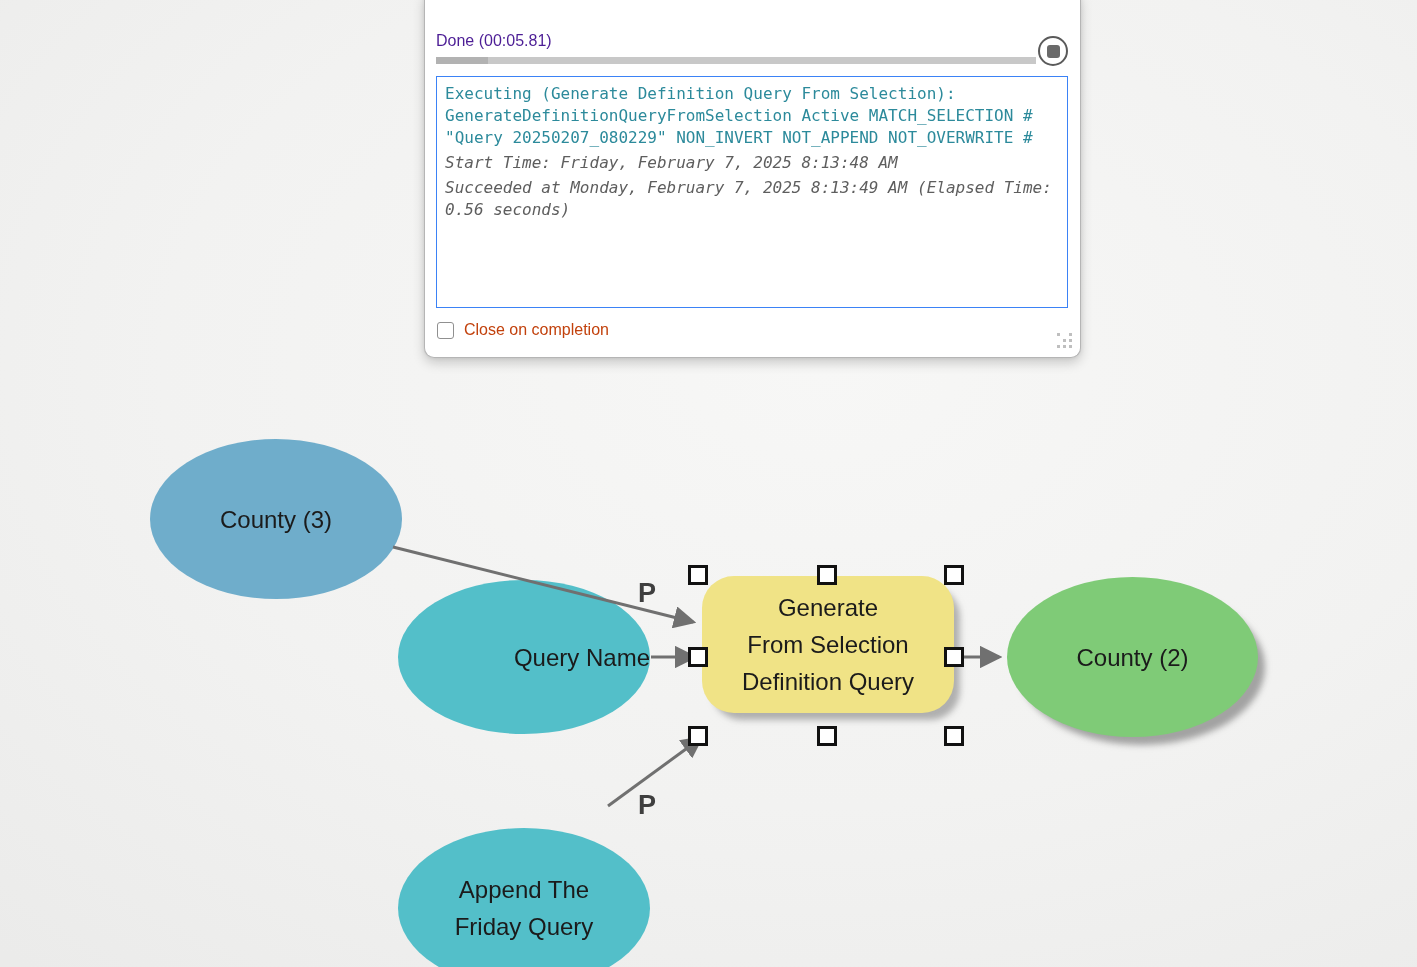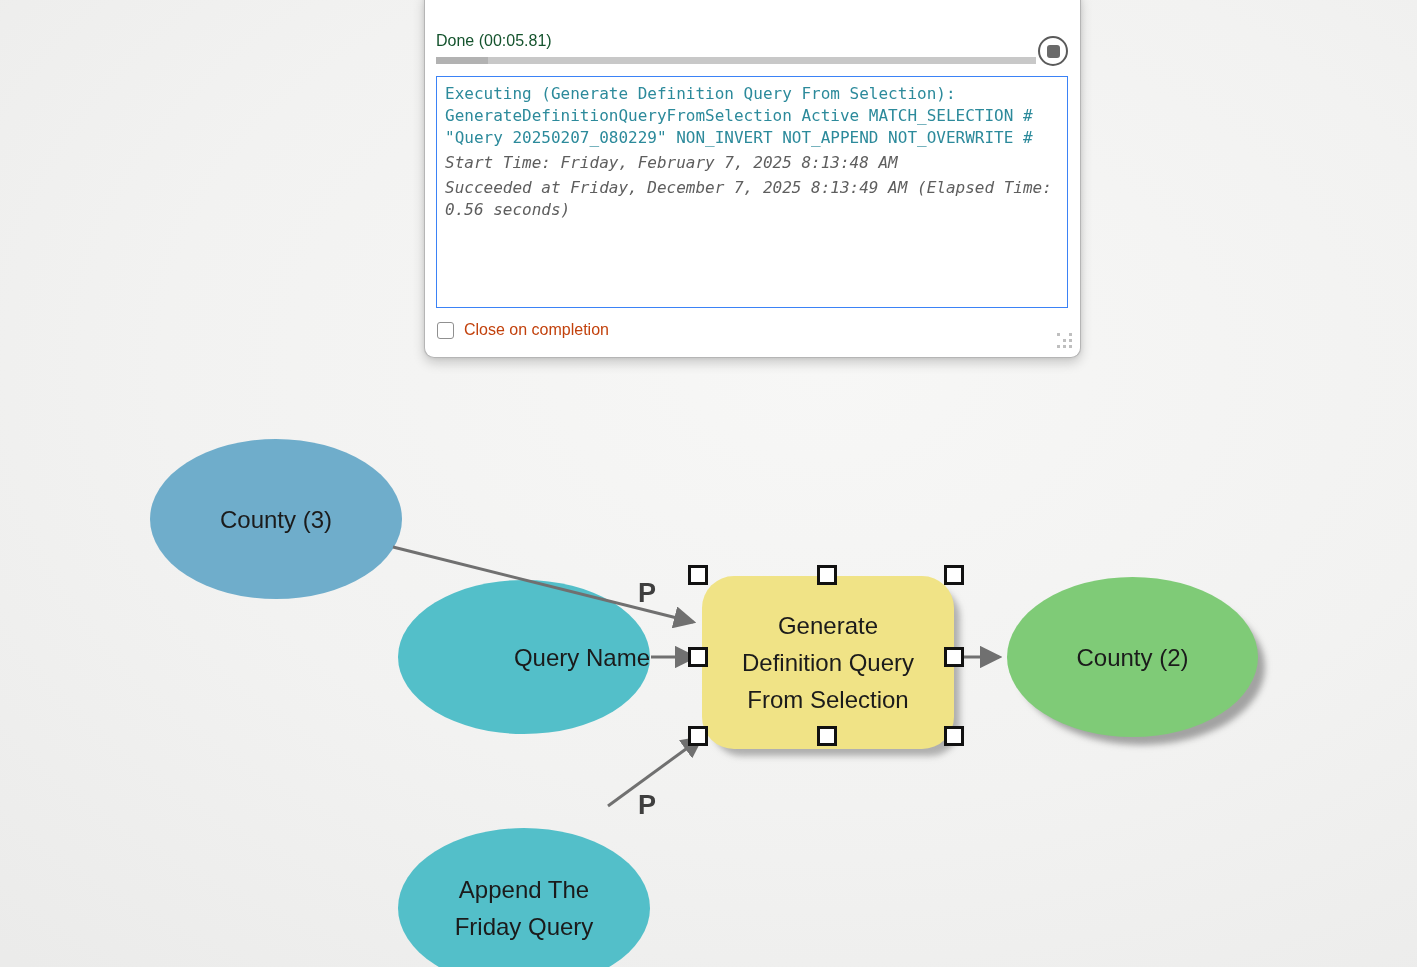--- a/index.html
+++ b/index.html
@@ -10,21 +10,21 @@
     background: radial-gradient(ellipse 1200px 800px at 58% 38%, #f7f7f6 0%, #f2f2f1 55%, #ebebea 100%);
   }
 
   
   .gp-dialog {
     position:absolute; left:424px; top:-6px; width:657px; height:364px;
     background:#ffffff; border:1px solid #b5b5b5; border-top:none;
     border-radius:0 0 10px 10px;
     box-shadow:0 5px 12px rgba(0,0,0,0.18), 0 0 4px rgba(0,0,0,0.08);
   }
-  .gp-status { position:absolute; left:11px; top:38px; font-size:16px; color:#14532d; }
+  .gp-status { position:absolute; left:11px; top:38px; font-size:16px; color:#4c1d95; }
   .gp-progress { position:absolute; left:11px; top:63px; width:600px; height:7px; background:#c8c8c8; }
   .gp-progress::before { content:""; position:absolute; left:0; top:0; width:52px; height:7px; background:#b2b2b2; }
   .gp-stop {
     position:absolute; left:613px; top:42px; width:30px; height:30px;
     border:2px solid #5a5a5a; border-radius:50%; background:#ffffff;
     display:flex; align-items:center; justify-content:center; cursor:pointer;
   }
   .gp-stop-square { width:13px; height:13px; background:#6a6a6a; border-radius:3px; }
   .gp-log {
     position:absolute; left:11px; top:82px; width:632px; height:232px;
@@ -45,21 +45,21 @@
   .node {
     position:absolute; display:flex; flex-direction:column; align-items:center; justify-content:center;
     text-align:center; color:#1b1b1b; font-size:24px; line-height:37px; cursor:pointer;
   }
   .ellipse { border-radius:50%; }
   .n-county4 { left:150px; top:439px; width:252px; height:160px; background:#6fadcb; }
   .n-queryname { left:398px; top:580px; width:252px; height:154px; background:#53bfc9;align-items:flex-end; }
   .n-append { left:398px; top:828px; width:252px; height:160px; background:#53bfc9; }
   .n-county2 { left:1007px; top:577px; width:251px; height:160px; background:#7fcb77;
     box-shadow:9px 10px 6px -2px rgba(120,120,120,0.65); }
-  .n-tool { left:702px; top:576px; width:252px; height:173px; background:#f0e386; border-radius:32px;
+  .n-tool { left:702px; top:576px; width:252px; height:137px; background:#f0e386; border-radius:32px;
     box-shadow:8px 9px 6px -2px rgba(120,120,120,0.55); }
   .connectors { position:absolute; left:0; top:0; width:1417px; height:967px; pointer-events:none; }
   .connectors line { pointer-events:stroke; cursor:pointer; }
   .p-label { position:absolute; font-size:27px; font-weight:bold; color:#3f3f3f; }
   .p1 { left:638px; top:578px; }
   .p2 { left:638px; top:790px; }
   .handle { position:absolute; width:20px; height:20px; background:#ffffff; border:3px solid #111111; cursor:grab; }
 </style>
 </head>
 <body>
@@ -70,21 +70,21 @@
     <div class="gp-status">Done (00:05.81)</div>
     <div class="gp-progress"></div>
     <div class="gp-stop">
       <div class="gp-stop-square"></div>
     </div>
     <div class="gp-log">
       <div class="log-line log-cmd">Executing (Generate Definition Query From Selection):</div>
       <div class="log-line log-cmd">GenerateDefinitionQueryFromSelection Active MATCH_SELECTION #</div>
       <div class="log-line log-cmd">"Query 20250207_080229" NON_INVERT NOT_APPEND NOT_OVERWRITE #</div>
       <div class="log-line log-meta gap-top">Start Time: Friday, February 7, 2025 8:13:48 AM</div>
-      <div class="log-line log-meta gap-top">Succeeded at Friday, December 7, 2025 8:13:49 AM (Elapsed Time:</div>
+      <div class="log-line log-meta gap-top">Succeeded at Monday, February 7, 2025 8:13:49 AM (Elapsed Time:</div>
       <div class="log-line log-meta">0.56 seconds)</div>
     </div>
     <div class="gp-check"></div>
     <div class="gp-check-label">Close on completion</div>
     <div class="gp-grip">
         <i></i>
       </div>
   </div>
 
   <div class="node ellipse n-county4">
@@ -95,22 +95,22 @@
     <span>Query Name</span>
   </div>
 
   <div class="node ellipse n-append">
     <span>Append The</span>
     <span>Friday Query</span>
   </div>
 
   <div class="node n-tool">
     <span>Generate</span>
+    <span>From Selection</span>
     <span>Definition Query</span>
-    <span>From Selection</span>
   </div>
 
   <div class="node ellipse n-county2">
     <span>County (2)</span>
   </div>
 
   <svg class="connectors" viewBox="0 0 1417 967">
     <defs>
       <marker id="arrow" viewBox="0 0 10 10" refX="8.5" refY="5" markerWidth="7.5" markerHeight="7.5" orient="auto">
         <path d="M0,0 L10,5 L0,10 z" fill="#707070"></path>

